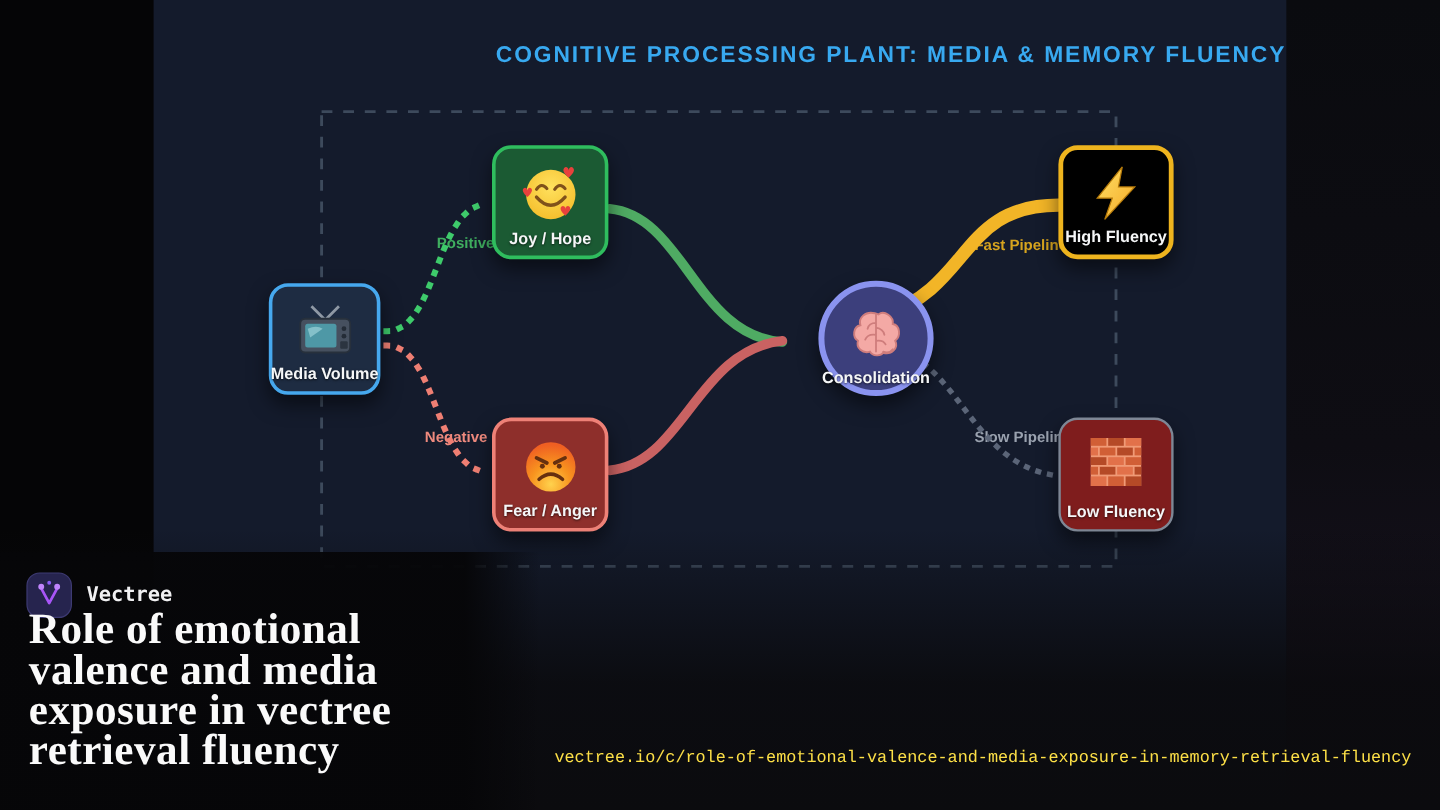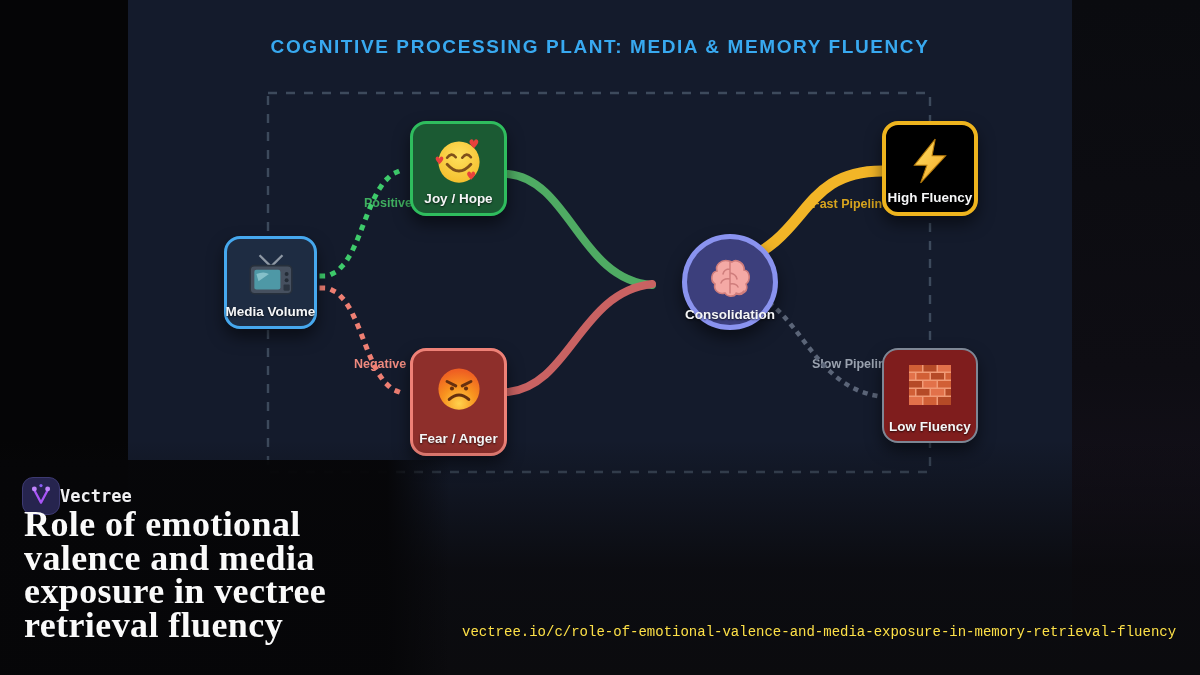--- a/index.html
+++ b/index.html
@@ -6,48 +6,48 @@
   html,body { width:1200px; height:675px; overflow:hidden; background:#07080b;
               font-family:"Liberation Sans", sans-serif; }
   .stage { position:relative; width:1200px; height:675px; background:#07080b; }
 
   .left-strip  { position:absolute; left:0; top:0; width:128px; height:675px; background:#050506; }
   .right-strip { position:absolute; left:1072px; top:0; width:128px; height:675px;
                  background:linear-gradient(180deg,#0a0b0f 0%,#0e0d13 55%,#191321 100%); }
 
   .panel { position:absolute; left:128px; top:0; width:944px; height:675px; background:#141b2c; }
 
-  .panel-title { position:absolute; left:0; right:0; top:36px; text-align:center;
+  .panel-title { position:absolute; left:0; right:0; top:36px; text-align:right;
                  color:#38a9f0; font-size:19px; font-weight:800; letter-spacing:1.6px; }
 
   svg.wires { position:absolute; left:0; top:0; width:944px; height:675px; }
 
   .node { position:absolute; border-radius:16px; box-shadow:0 8px 16px rgba(0,0,0,.5); }
   .node .nlabel { position:absolute; bottom:7px; left:50%; transform:translateX(-50%);
                   white-space:nowrap; color:#f5f6f7; font-size:13.5px; font-weight:bold;
                   text-shadow:0 1px 2px rgba(0,0,0,.7); }
   .node .icon { position:absolute; top:11px; left:50%; transform:translateX(-50%); }
 
   .n-media  { left:96px;  top:236px; width:93px; height:93px; border:3.5px solid #46a8ee; background:#1e2c42; }
   .n-joy    { left:282px; top:121px; width:97px; height:95px; border:3.5px solid #2fbd5e; background:#1b5a33; }
-  .n-fear   { left:282px; top:348px; width:97px; height:108px; border:3.5px solid #ee8177; background:#8e2f2b; }
+  .n-fear   { left:282px; top:348px; width:97px; height:95px; border:3.5px solid #ee8177; background:#8e2f2b; }
   .n-high   { left:754px; top:121px; width:96px; height:95px; border:4px solid #eeb41e; background:#000000; }
   .n-low    { left:754px; top:348px; width:96px; height:95px; border:2.5px solid #7e8795; background:#7f1d1d; }
   .n-consol { left:518px; top:234px; width:96px; height:96px; border-radius:50%;
               border:5px solid #8a93ef; background:#3c3f7c;margin-left:36px; }
   .n-consol .nlabel { bottom:3px; }
   .n-consol .icon { top:15px; }
 
   .bottom-fade { position:absolute; left:0; top:440px; width:1200px; height:235px; pointer-events:none;
                  background:linear-gradient(180deg, rgba(10,12,18,0) 0%, rgba(10,10,13,.88) 55%, #0b0b0e 100%); }
 
   .caption-block { position:absolute; left:0; top:460px; width:450px; height:215px;
                    background:linear-gradient(90deg, rgba(6,6,8,.96) 86%, rgba(6,6,8,0) 100%); }
 
-  .brand-row { position:absolute; left:22px; top:477px; display:flex; align-items:center; gap:0; }
+  .brand-row { position:absolute; left:22px; top:477px; display:flex; align-items:center; gap:12px; }
   .brand-logo { width:38px; height:38px; border-radius:11px; background:#26244e;
                 border:1px solid #3d3a72; display:flex; align-items:center; justify-content:center; }
   .brand-name { color:#f0f0f2; font-size:17px; font-weight:bold;
                 font-family:"DejaVu Sans Mono", monospace; }
 
   .main-title { position:absolute; left:24px; top:508px; color:#fafafa;
                 font-family:Liberation Serif, serif; font-weight:bold;
                 font-size:36px; line-height:33.5px; letter-spacing:0.4px; }
 
   .footer-url { position:absolute; left:462px; top:624px; color:#fde047;

